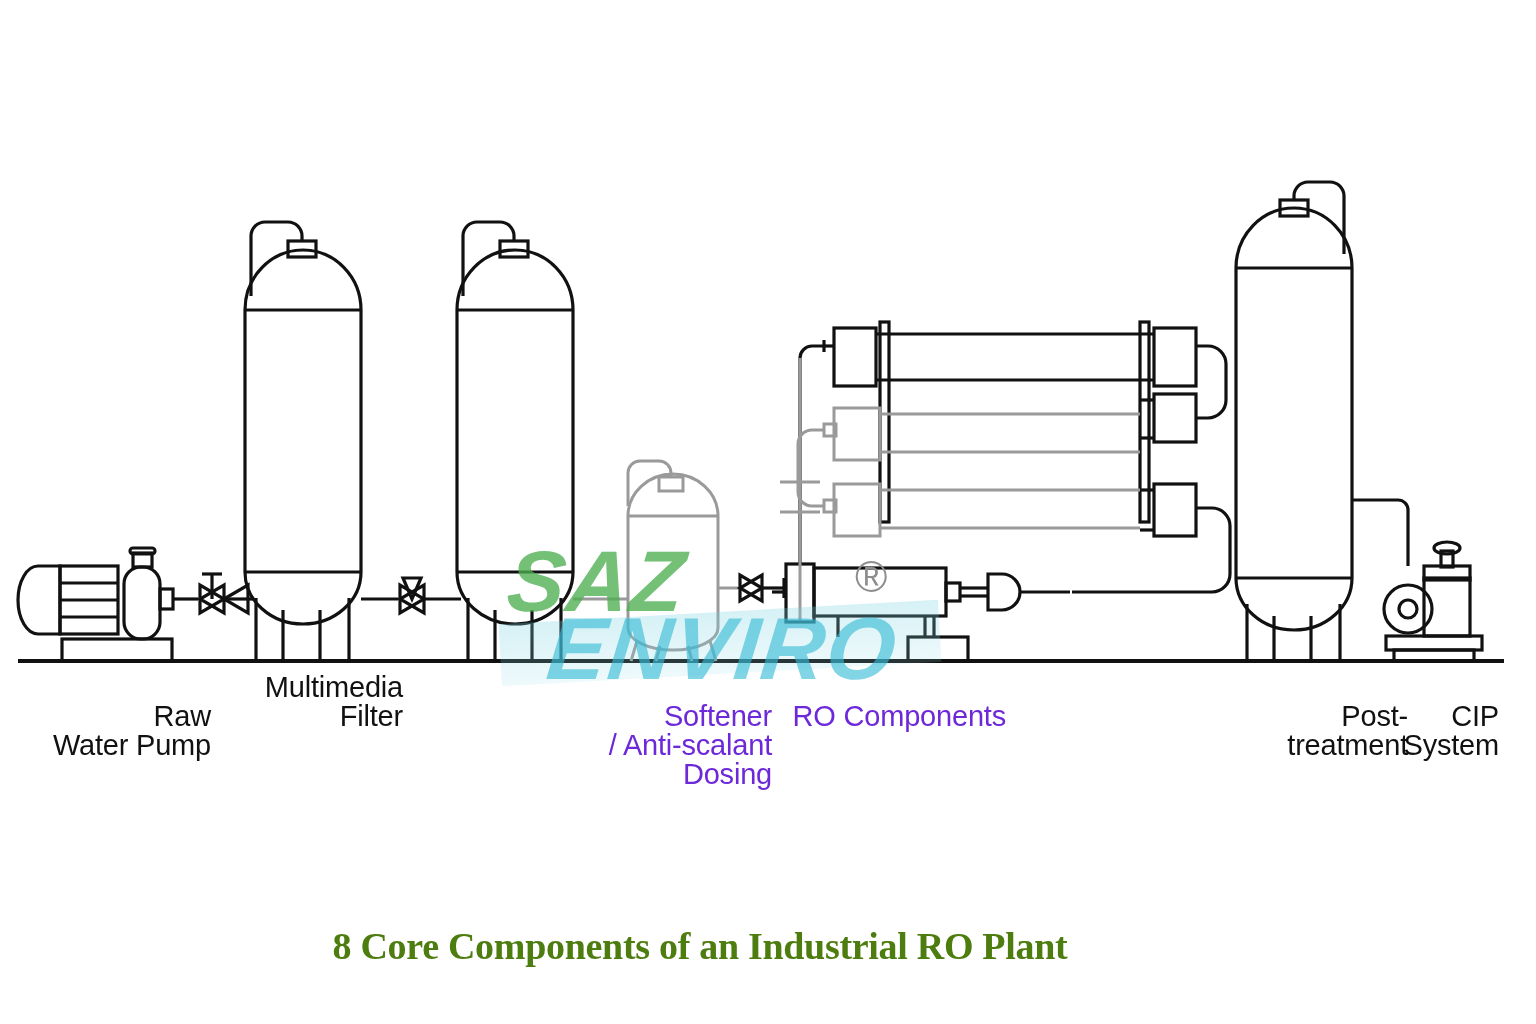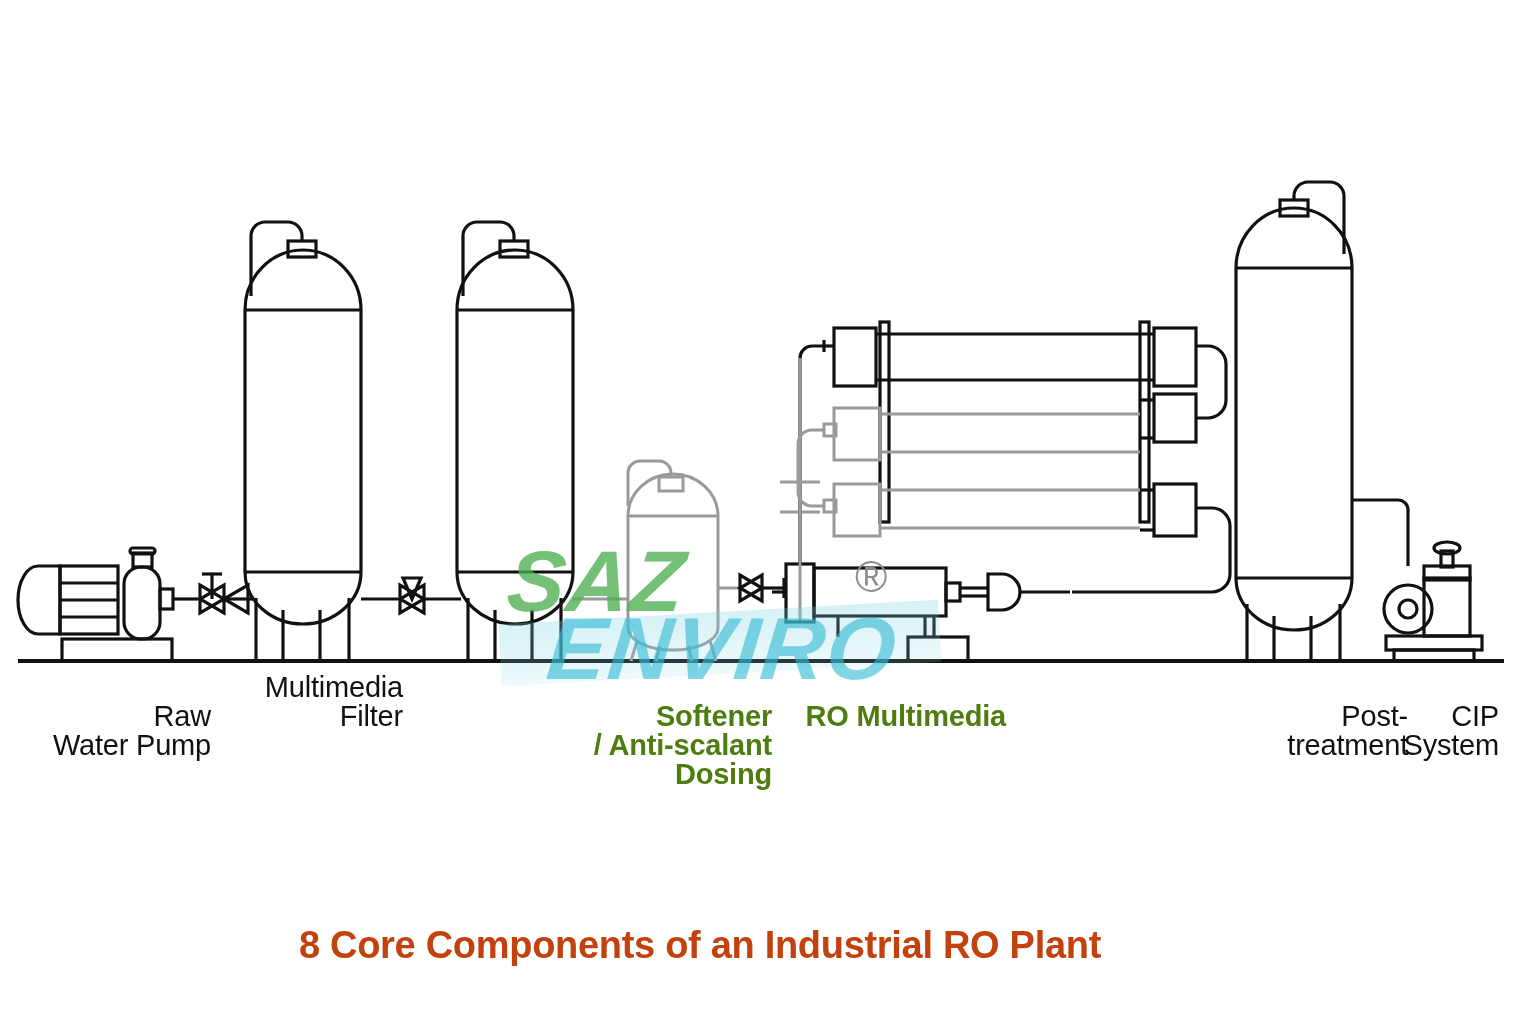--- a/index.html
+++ b/index.html
@@ -6,24 +6,24 @@
   html,body{margin:0;padding:0;background:#ffffff;}
   body{width:1536px;height:1024px;position:relative;overflow:hidden;
        font-family:"Liberation Sans","DejaVu Sans",sans-serif;}
   #stage{position:absolute;left:0;top:0;width:1536px;height:1024px;}
   svg.layer{position:absolute;left:0;top:0;width:1536px;height:1024px;}
   .labels{position:absolute;left:0;top:0;width:1536px;height:1024px;}
   .lbl{position:absolute;text-align:right;font-size:29px;line-height:29px;
        font-family:"Liberation Sans","DejaVu Sans",sans-serif;
        font-weight:400;letter-spacing:-0.2px;white-space:pre-line;}
   .lbl.dark{color:#111111;}
-  .lbl.faded{color:#4d7c0f;font-weight:bold;}
+  .lbl.faded{color:#6d28d9;}
   .title{position:absolute;width:1400px;top:924px;text-align:center;
-         font-size:38px;font-weight:700;color:#c2410c;letter-spacing:-0.3px;
-         font-family:Liberation Sans, sans-serif;}
+         font-size:38px;font-weight:700;color:#4d7c0f;letter-spacing:-0.3px;
+         font-family:Liberation Serif, serif;}
   .wm{position:absolute;font-weight:800;font-style:italic;
       font-family:"Liberation Sans","DejaVu Sans",sans-serif;}
   .wm1{left:508px;top:532px;font-size:86px;color:#4caf50;opacity:.78;
        letter-spacing:2px;transform:skewX(-6deg);}
   .wm2{left:548px;top:598px;font-size:88px;color:#35bcd6;opacity:.62;
        letter-spacing:2px;transform:skewX(-6deg);}
   .wmband{position:absolute;left:500px;top:612px;width:440px;height:62px;
       background:linear-gradient(180deg,rgba(120,210,225,.30),rgba(150,220,232,.16));
       transform:rotate(-3.2deg);}
 </style>
@@ -237,21 +237,21 @@
   <div style="position:absolute;left:855px;top:552px;font-size:44px;color:#8e8e8e;">®</div>
 
   <div class="labels">
     <div class="lbl dark" style="left: 11px; width: 200px; top: 702px;">Raw
 Water Pump</div>
     <div class="lbl dark" style="left: 203px; width: 200px; top: 673px;">Multimedia
 Filter</div>
     <div class="lbl faded" style="left: 572px; width: 200px; top: 702px;">Softener
 / Anti-scalant
 Dosing</div>
-    <div class="lbl faded" style="left: 766px; width: 240px; top: 702px;">RO Multimedia</div>
+    <div class="lbl faded" style="left: 766px; width: 240px; top: 702px;">RO Components</div>
     <div class="lbl dark" style="left: 1389px; width: 110px; top: 702px;">CIP
 System</div>
     <div class="lbl dark" style="left: 1208px; width: 200px; top: 702px;">Post-
 treatment</div>
   </div>
 
   <div class="title">8 Core Components of an Industrial RO Plant</div>
 </div>
 
 </body></html>

